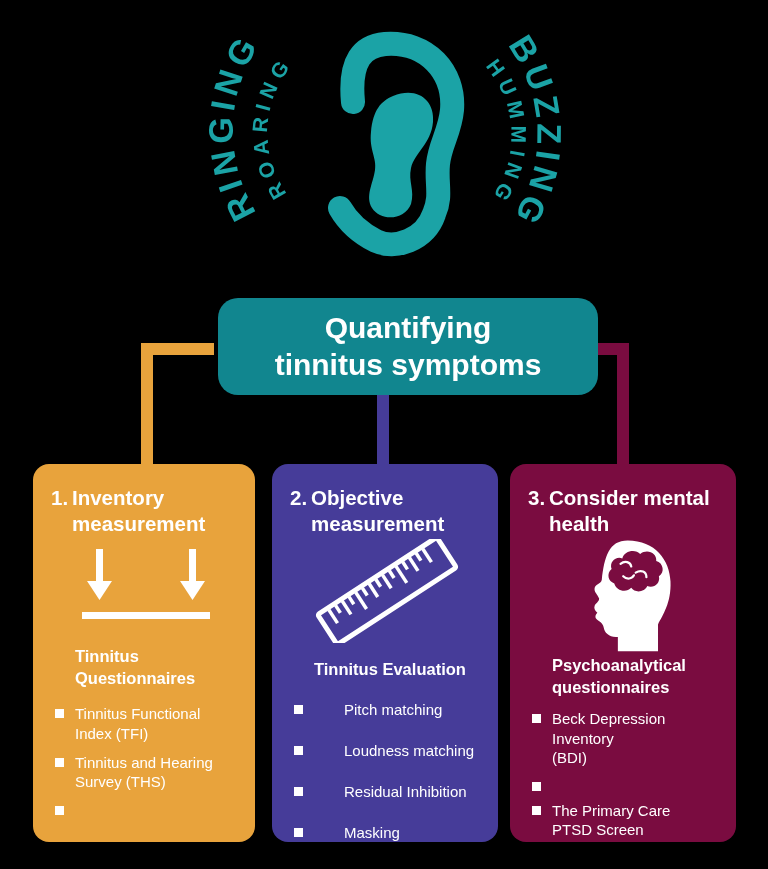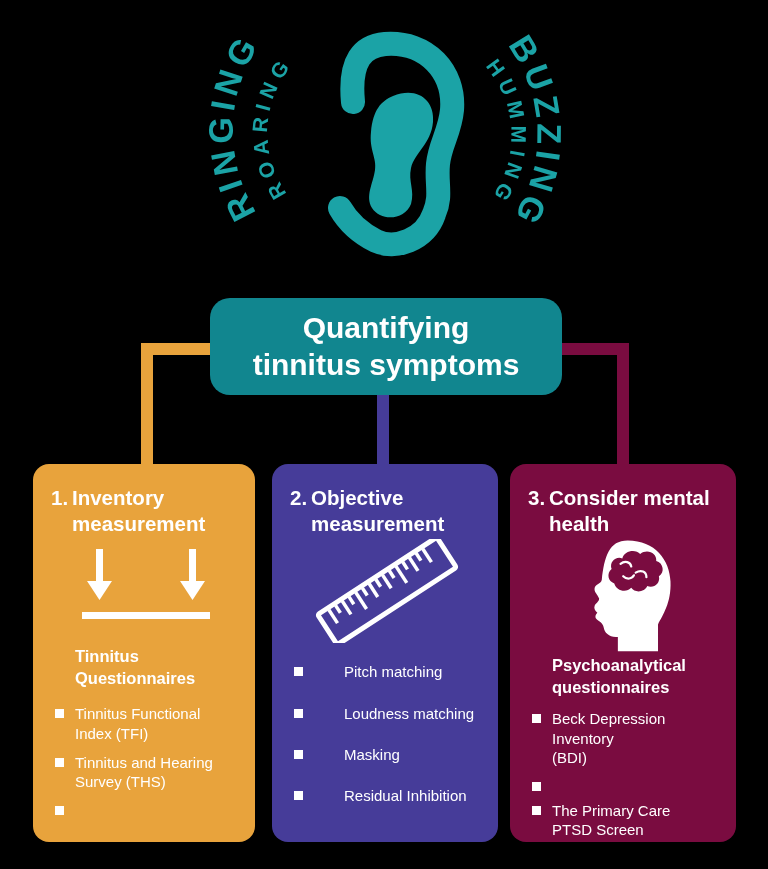--- a/index.html
+++ b/index.html
@@ -6,21 +6,21 @@
   .canvas{
     position:relative;width:768px;height:869px;background:#000;
     font-family:"Liberation Sans",sans-serif;overflow:hidden;color:#fff;
   }
   
   .hero{position:absolute;left:185px;top:0;width:400px;height:265px;}
   .word-big{font-size:34px;font-weight:bold;letter-spacing:5px;fill:#1ba3a6;}
   .word-small{font-size:21px;font-weight:bold;letter-spacing:6px;fill:#1ba3a6;}
   
   .root-box{
-    position:absolute;left:210px;top:298px;width:352px;height:97px;
+    position:absolute;left:218px;top:298px;width:380px;height:97px;
     background:#11868f;border-radius:20px;display:flex;align-items:center;justify-content:center;
   }
   .root-title{
     font-size:30px;font-weight:bold;line-height:1.22;text-align:center;white-space:pre-line;
   }
   
   .conn{position:absolute;}
   .conn-orange{background:#e8a33c;}
   .conn-purple{background:#463c99;}
   .conn-maroon{background:#7a0c40;}
@@ -161,36 +161,37 @@
             <line x1="98" y1="36" x2="98" y2="45"></line>
             <line x1="106" y1="36" x2="106" y2="56"></line>
             <line x1="114" y1="36" x2="114" y2="45"></line>
             <line x1="122" y1="36" x2="122" y2="52"></line>
             <line x1="130" y1="36" x2="130" y2="45"></line>
             <line x1="138" y1="36" x2="138" y2="52"></line>
           </g>
         </g>
       </svg>
     </div>
+    <div class="card-subtitle">Tinnitus Evaluation</div>
     <ul class="items">
       <li>
           <span class="bullet"></span>
           <span class="itx">Pitch matching</span>
         </li>
       <li>
           <span class="bullet"></span>
           <span class="itx">Loudness matching</span>
         </li>
       <li>
           <span class="bullet"></span>
+          <span class="itx">Residual Inhibition</span>
+        </li>
+      <li>
+          <span class="bullet"></span>
           <span class="itx">Masking</span>
-        </li>
-      <li>
-          <span class="bullet"></span>
-          <span class="itx">Residual Inhibition</span>
         </li>
     </ul>
   </section>
 
   <section class="card card3">
     <div class="card-title">
       <span class="num">3.</span>
       <span class="ttl">Consider mental
 health</span>
     </div>

